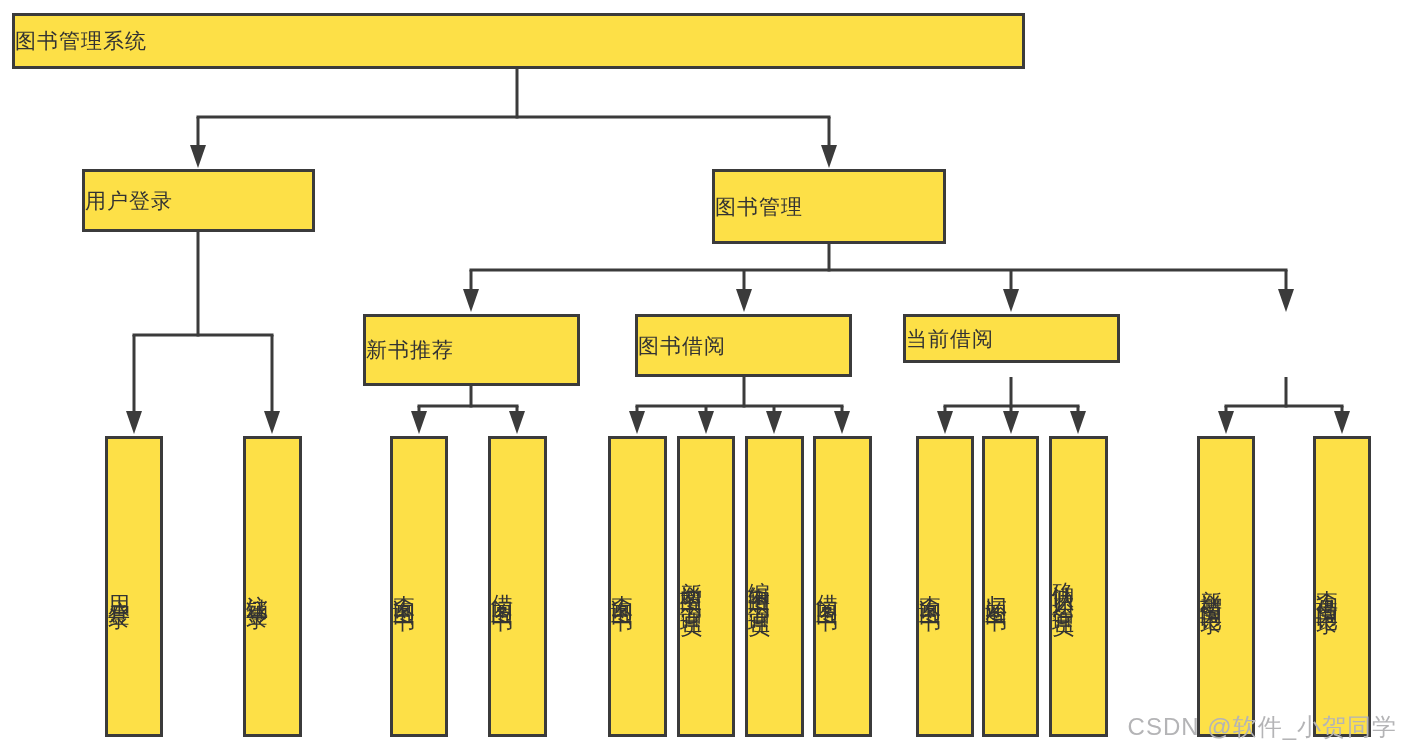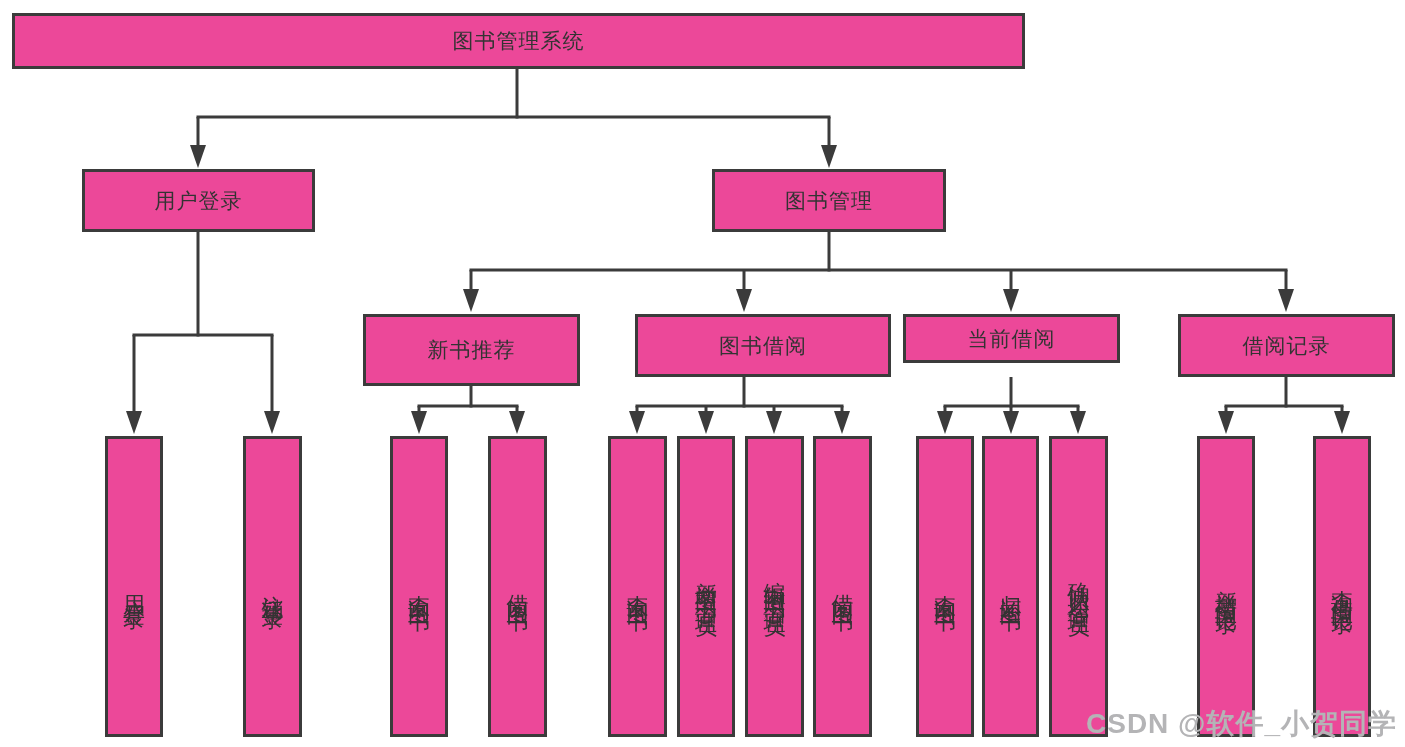--- a/index.html
+++ b/index.html
@@ -2,32 +2,32 @@
 <html><head>
 <meta charset="utf-8">
 <style>
   html,body{margin:0;padding:0;background:#ffffff;}
   .stage{
     position:relative;width:1405px;height:747px;background:#ffffff;
     font-family:"Liberation Sans",sans-serif;overflow:hidden;
   }
   svg.wires{position:absolute;left:0;top:0;z-index:1;}
   .node{
-    position:absolute;box-sizing:border-box;background:#ec4899;
+    position:absolute;box-sizing:border-box;background:#fde047;
     border:3px solid #3b3b3b;color:#333333;
-    display:flex;align-items:center;justify-content:center;z-index:2;
+    display:flex;align-items:center;justify-content:flex-start;z-index:2;
   }
   .node.h{font-size:21px;letter-spacing:1px;white-space:nowrap;}
   .node.v span{
     writing-mode:vertical-rl;text-orientation:mixed;
     font-size:22px;letter-spacing:5px;line-height:1;white-space:nowrap;
   }
   .watermark{
     position:absolute;right:8px;bottom:4px;z-index:3;
-    font-size:28px;color:#b4b4b6;letter-spacing:1px;white-space:nowrap;font-weight:bold;
+    font-size:24px;color:#b4b4b6;letter-spacing:1px;white-space:nowrap;
   }
 </style>
 </head>
 <body>
 
 <div class="stage">
 
   <svg class="wires" width="1405" height="747" viewBox="0 0 1405 747">
     <g stroke="#3b3b3b" stroke-width="3" fill="#3b3b3b">
 
@@ -92,35 +92,32 @@
     </g>
   </svg>
 
   <div class="node h" style="left:12px;top:13px;width:1013px;height:56px">
     <span>图书管理系统</span>
   </div>
 
   <div class="node h" style="left:82px;top:169px;width:233px;height:63px">
     <span>用户登录</span>
   </div>
-  <div class="node h" style="left:712px;top:169px;width:234px;height:63px">
+  <div class="node h" style="left:712px;top:169px;width:234px;height:75px">
     <span>图书管理</span>
   </div>
 
   <div class="node h" style="left:363px;top:314px;width:217px;height:72px">
     <span>新书推荐</span>
   </div>
-  <div class="node h" style="left:635px;top:314px;width:256px;height:63px">
+  <div class="node h" style="left:635px;top:314px;width:217px;height:63px">
     <span>图书借阅</span>
   </div>
   <div class="node h" style="left:903px;top:314px;width:217px;height:49px">
     <span>当前借阅</span>
-  </div>
-  <div class="node h" style="left:1178px;top:314px;width:217px;height:63px">
-    <span>借阅记录</span>
   </div>
 
   <div class="node v" style="left:105px;top:436px;width:58px;height:301px">
     <span>用户登录</span>
   </div>
   <div class="node v" style="left:243px;top:436px;width:59px;height:301px">
     <span>注销登录</span>
   </div>
 
   <div class="node v" style="left:390px;top:436px;width:58px;height:301px">

